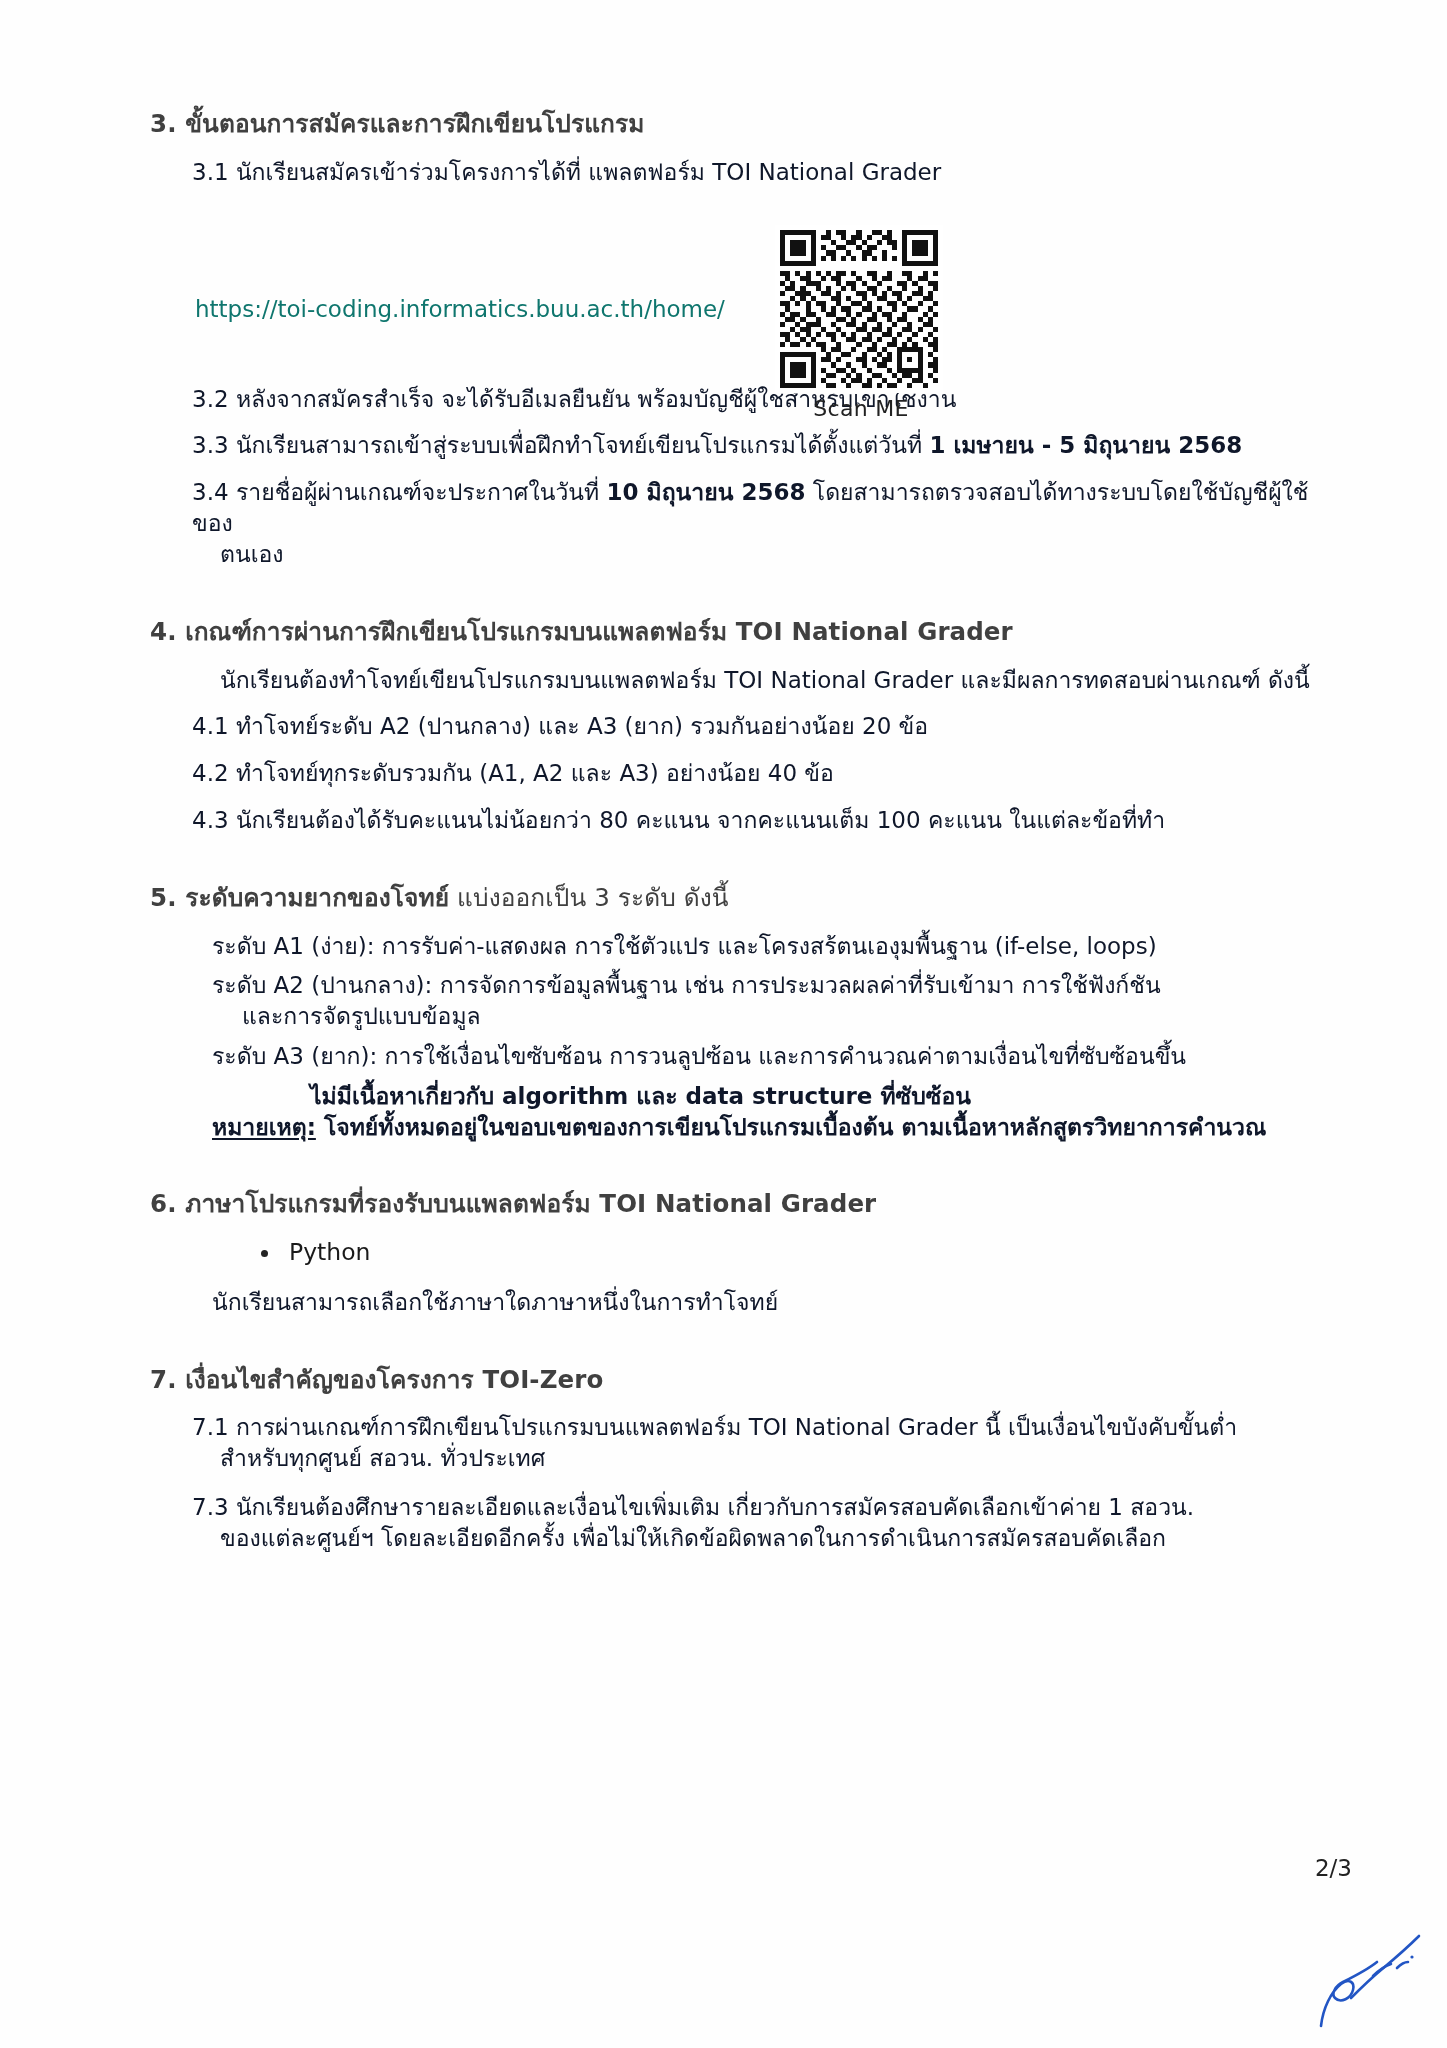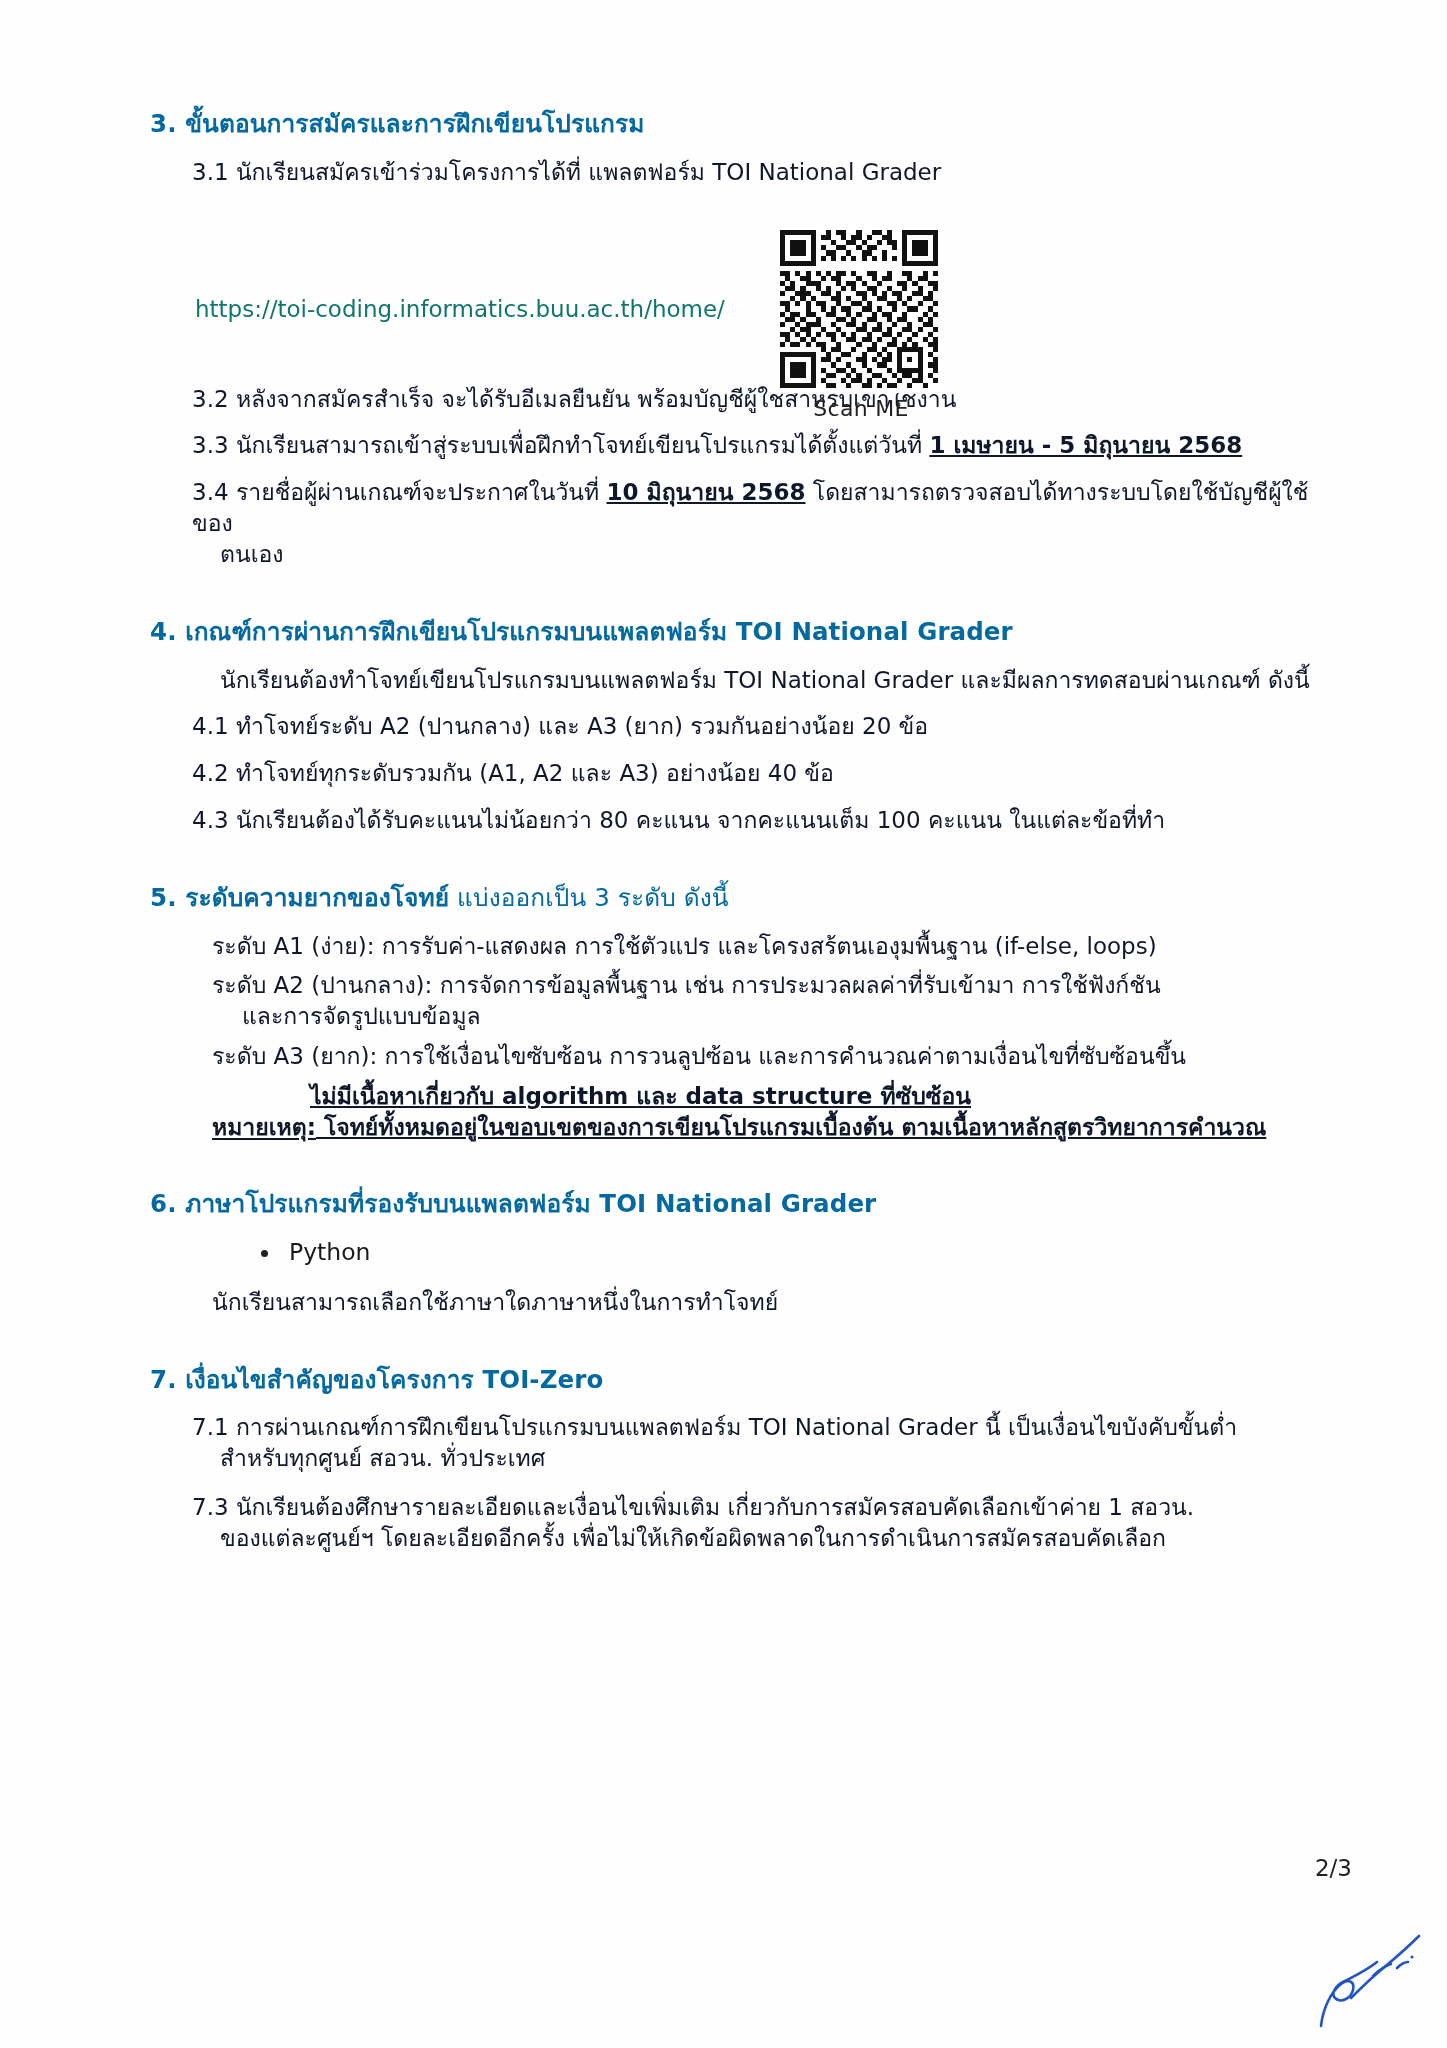--- a/index.html
+++ b/index.html
@@ -27,36 +27,36 @@
     position: absolute;
     left: 150px;
     top: 108px;
     width: 1160px;
   }
 
   .heading {
     font-size: 24.5px;
     font-weight: bold;
     letter-spacing: 0.1px;
-    color: #0369a1;
+    color: #404040;
     line-height: 1.34;
     margin: 0;
   }
   .heading .reg {
     font-weight: normal;
   }
 
   .sub {
     font-size: 23px;
     font-weight: normal;
     color: #0f172a;
     line-height: 1.34;
     margin: 0;
   }
-  .sub b { font-weight: bold; text-decoration: underline; }
+  .sub b { font-weight: bold; }
 
   .lvl1 { margin-left: 0px; }
   .lvl2 { margin-left: 42px; }
   .lvl3 { margin-left: 62px; }
   .lvl-cont2 { margin-left: 70px; }
   .lvl-cont3 { margin-left: 92px; }
 
   .gap-xs { height: 9px; }
   .gap-s  { height: 16px; }
   .gap-xl { height: 46px; }

